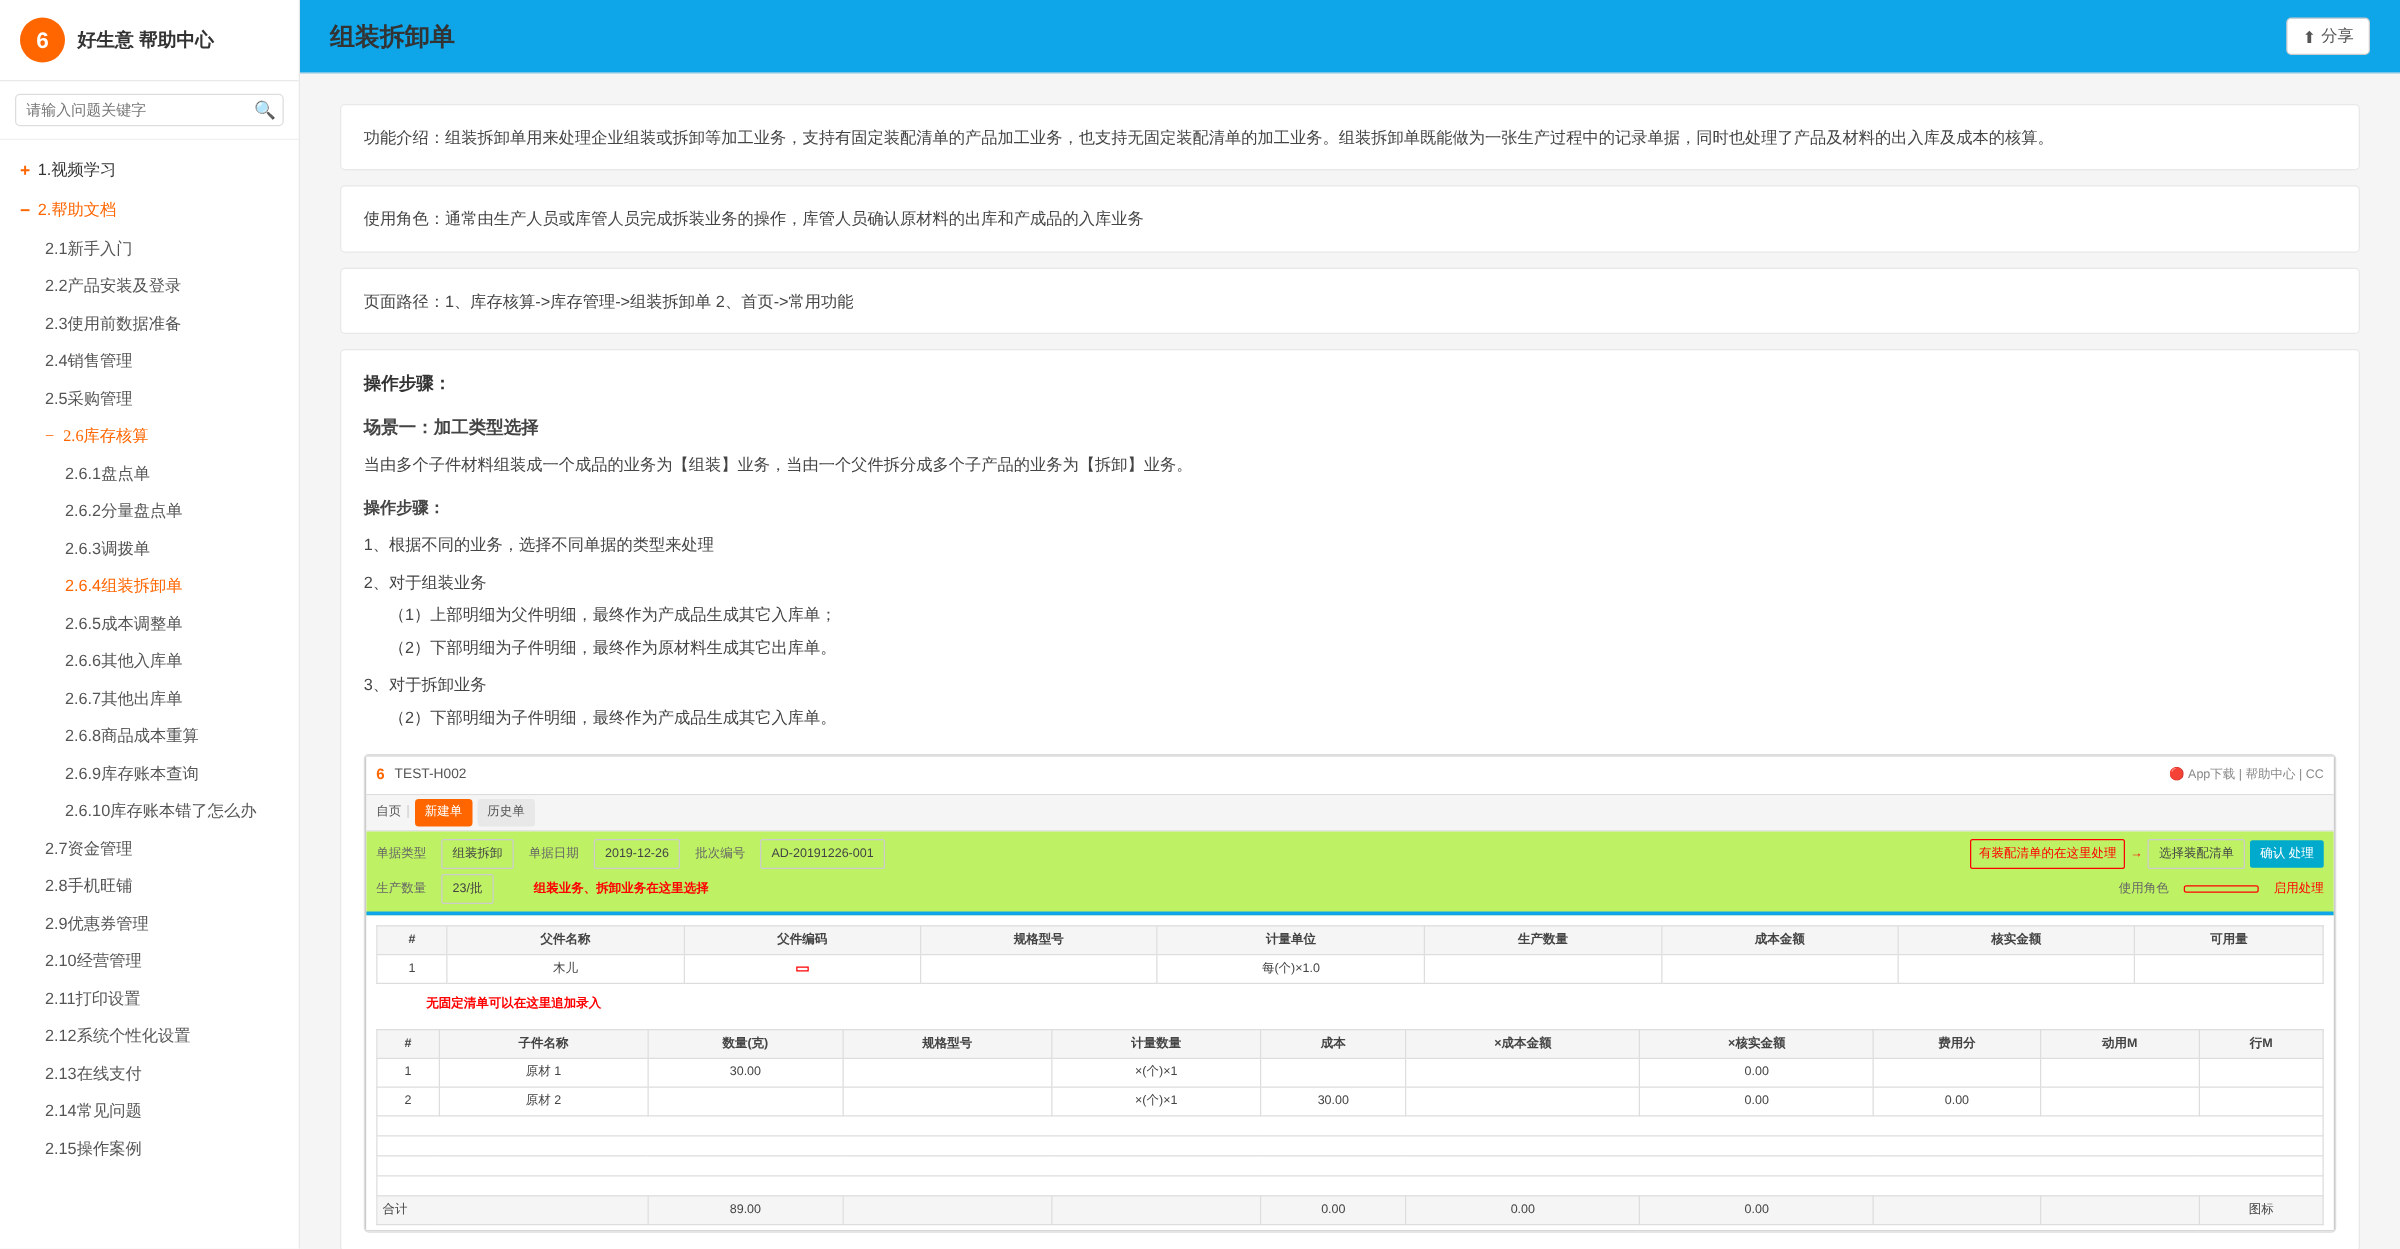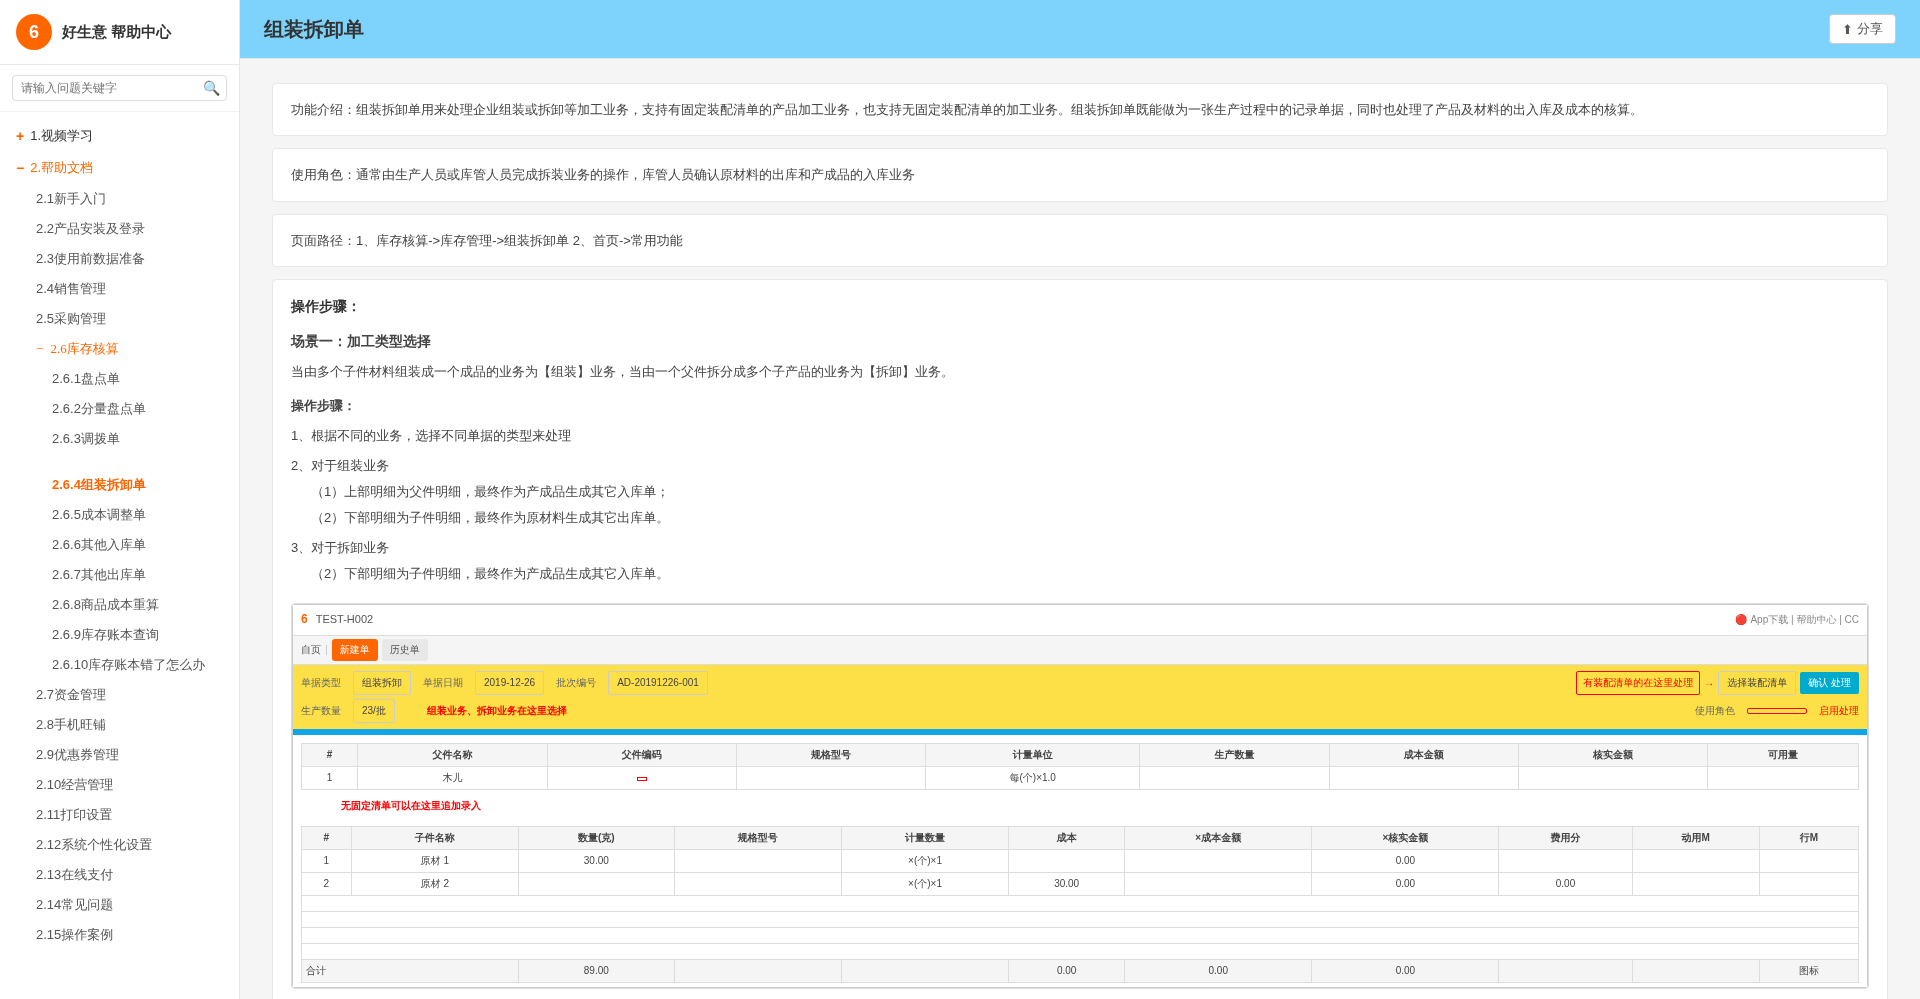--- a/index.html
+++ b/index.html
@@ -110,31 +110,31 @@
       cursor: pointer;
     }
     .nav-child-item.active { color: #f60; }
     .nav-grandchildren { padding-left: 0; }
     .nav-grandchild-item {
       padding: 6px 16px 6px 52px;
       font-size: 13px;
       color: #555;
       cursor: pointer;
     }
-    .nav-grandchild-item.active { color: #f60; font-weight: 700; margin-top: 16px; }
+    .nav-grandchild-item.active { color: #f60; font-weight: 400; }
 
     
     #main {
       flex: 1;
       display: flex;
       flex-direction: column;
       overflow: hidden;
     }
     #header {
-      background: #7dd3fc;
+      background: #0ea5e9;
       border-bottom: 1px solid #e8e8e8;
       padding: 14px 24px;
       display: flex;
       align-items: center;
       justify-content: space-between;
       flex-shrink: 0;
     }
     #page-title {
       font-size: 20px;
       font-weight: bold;
@@ -356,21 +356,21 @@
             <span style="font-size:10px; color:#888;">🔴 App下载 | 帮助中心 | CC</span>
           </div>
 
           <div style="background:#f5f5f5; border-bottom:1px solid #ddd; padding:3px 8px; display:flex; gap:4px; align-items:center;">
             <span style="font-size:10px; color:#555;">自页</span>
             <span style="color:#ccc;">|</span>
             <span class="sim-tab-orange" style="font-size:10px; padding:2px 8px;">新建单</span>
             <span class="sim-tab-gray" style="font-size:10px; padding:2px 8px;">历史单</span>
           </div>
 
-          <div style="background:#fde047; padding:6px 8px; border-bottom:6px solid #0ea5e9; position:relative;">
+          <div style="background:#bef264; padding:6px 8px; border-bottom:3px solid #0ea5e9; position:relative;">
             <div style="display:flex; align-items:center; gap:12px; flex-wrap:wrap;">
               <span style="font-size:10px; color:#666;">单据类型</span>
               <span style="font-size:10px; border:1px solid #ccc; padding:2px 8px; border-radius:2px;">组装拆卸</span>
               <span style="font-size:10px; color:#666;">单据日期</span>
               <span style="font-size:10px; border:1px solid #ccc; padding:2px 8px; border-radius:2px;">2019-12-26</span>
               <span style="font-size:10px; color:#666;">批次编号</span>
               <span style="font-size:10px; border:1px solid #ccc; padding:2px 8px; border-radius:2px;">AD-20191226-001</span>
               <span style="flex:1;"></span>
 
               <div style="position:relative; display:flex; align-items:center;">

